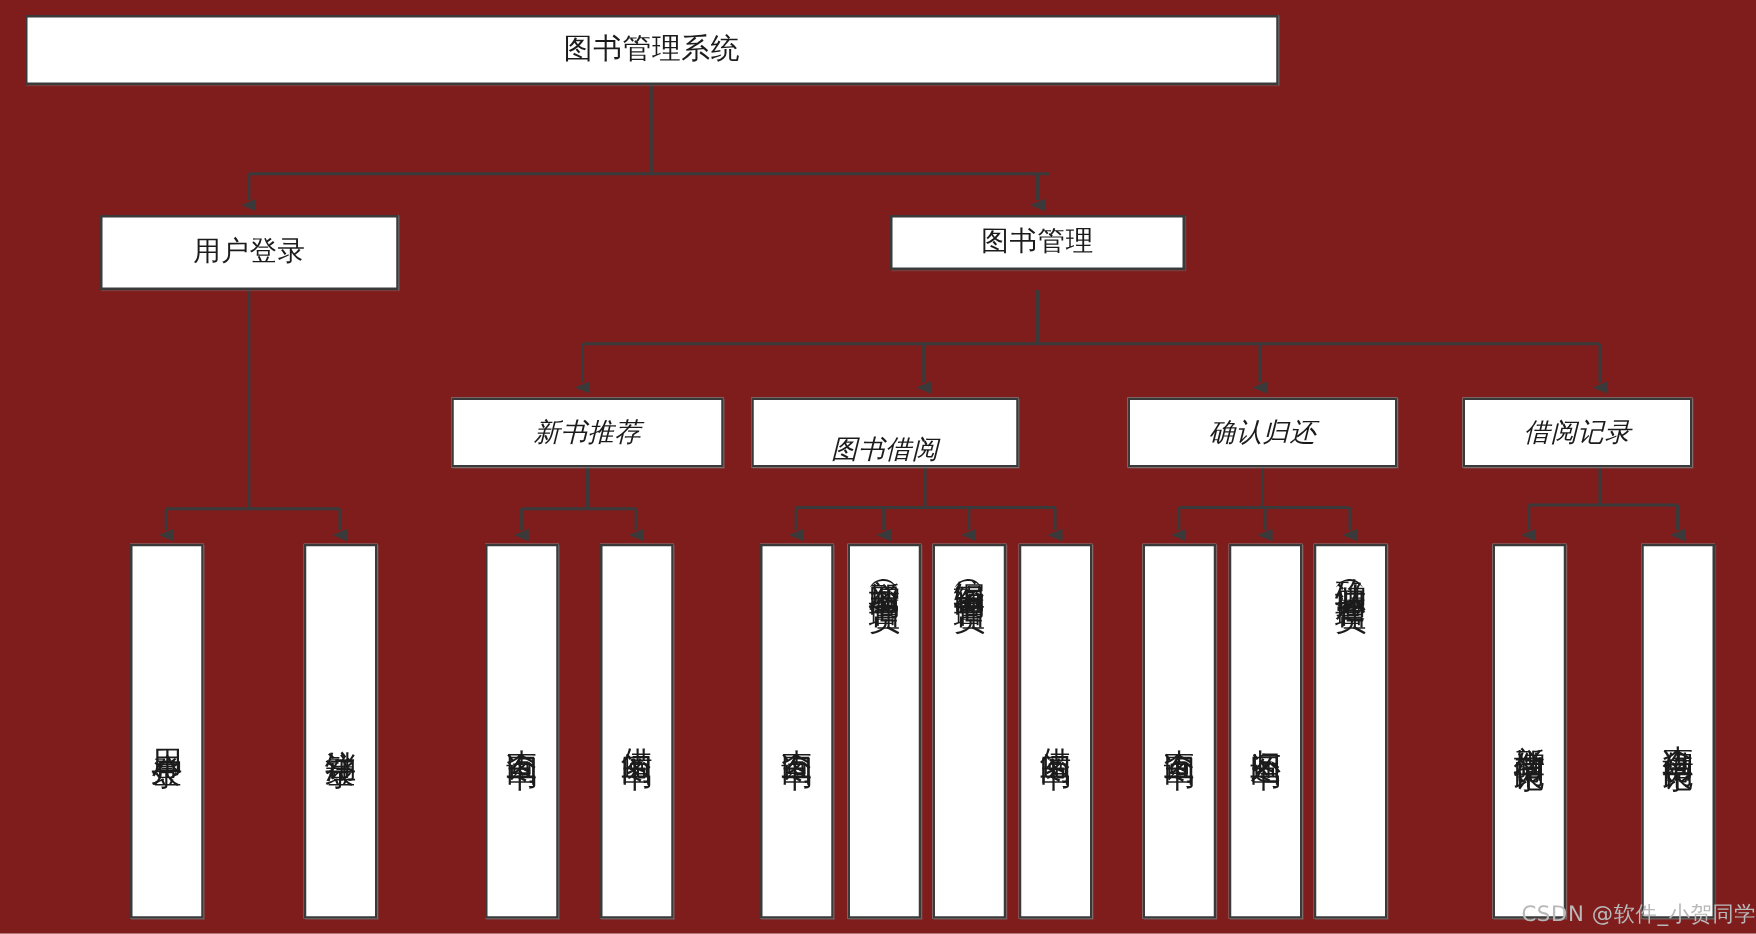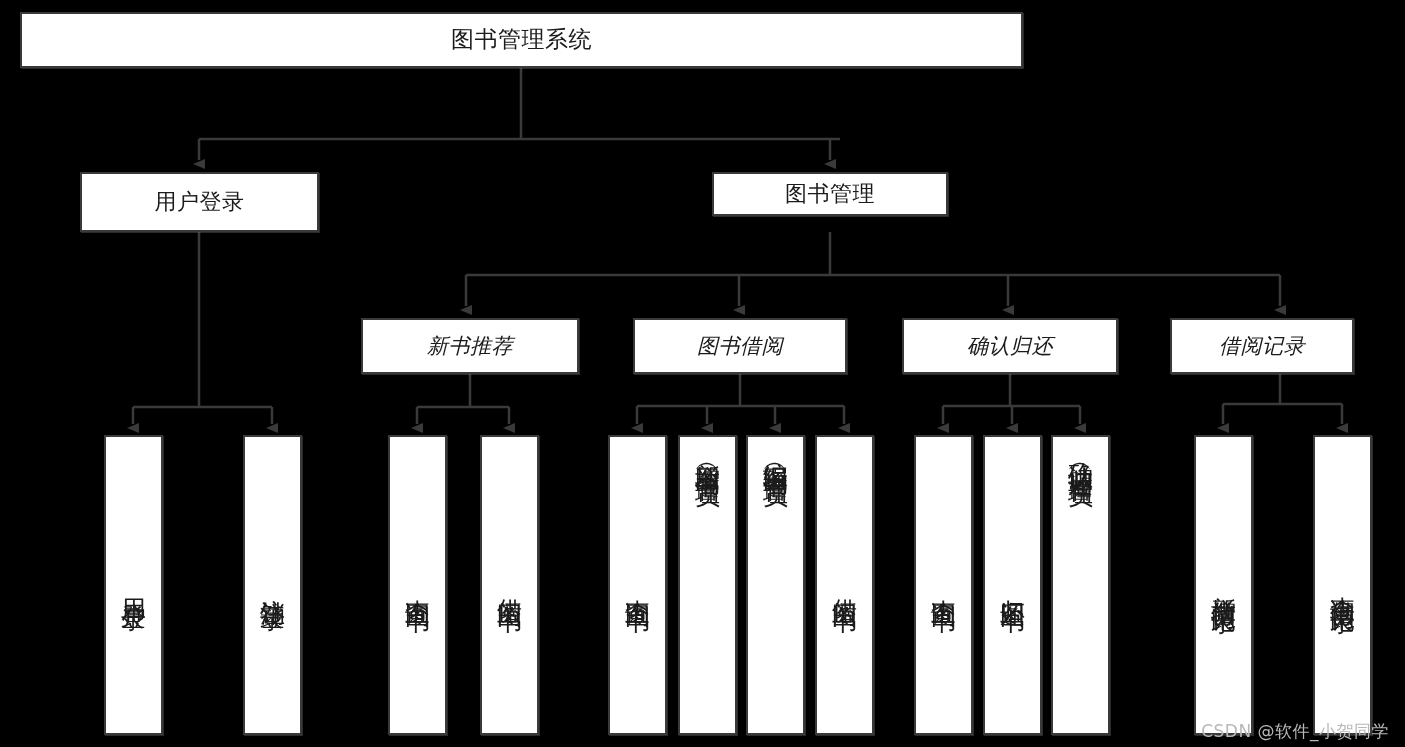--- a/index.html
+++ b/index.html
@@ -7,21 +7,21 @@
     padding: 0;
     background: #ffffff;
   }
   body {
     font-family: "DejaVu Sans", "Liberation Sans", sans-serif;
   }
   #canvas {
     position: relative;
     width: 1405px;
     height: 747px;
-    background: #000000;
+    background: #7f1d1d;
     overflow: hidden;
   }
   svg.connectors {
     position: absolute;
     left: 0;
     top: 0;
     width: 1405px;
     height: 747px;
     pointer-events: none;
   }
@@ -68,21 +68,21 @@
     align-items: center;
     justify-content: center;
   }
   .leafwrap.top {
     align-items: flex-start;
     padding-top: 6px;
     box-sizing: border-box;
   }
   .watermark {
     position: absolute;
-    right: 16px;
+    right: 0;
     bottom: 4px;
     font-size: 17px;
     color: #b8b8b8;
     white-space: nowrap;
     letter-spacing: 0.5px;
   }
 </style>
 </head>
 <body>
 
@@ -147,21 +147,21 @@
   </div>
 
   <div class="node h1" style="left:712px; top:172px; width:236px; height:44px;">
     <span class="node-label">图书管理</span>
   </div>
 
   <div class="node h2" style="left:361px; top:318px; width:218px; height:56px;">
     <span class="node-label">新书推荐</span>
   </div>
 
-  <div class="node h2" style="left:633px; top:318px; width:214px; height:56px;">
+  <div class="node h2" style="left:601px; top:318px; width:214px; height:56px;align-items:flex-end;">
     <span class="node-label">图书借阅</span>
   </div>
 
   <div class="node h2" style="left:902px; top:318px; width:216px; height:56px;">
     <span class="node-label">确认归还</span>
   </div>
 
   <div class="node h2" style="left:1170px; top:318px; width:184px; height:56px;justify-content:center;">
     <span class="node-label">借阅记录</span>
   </div>

